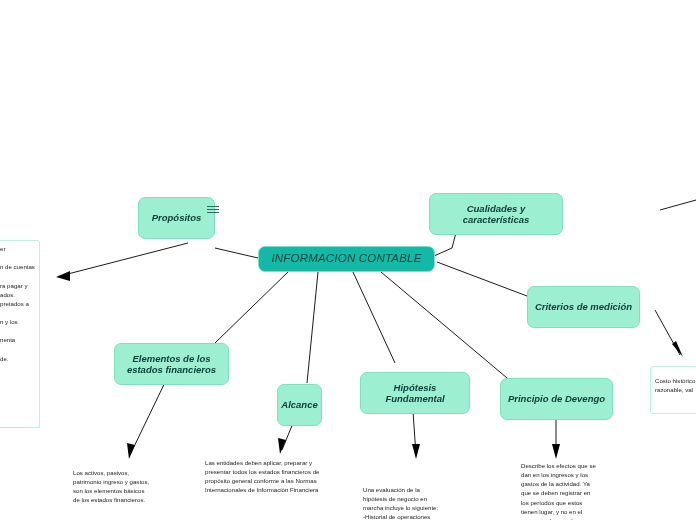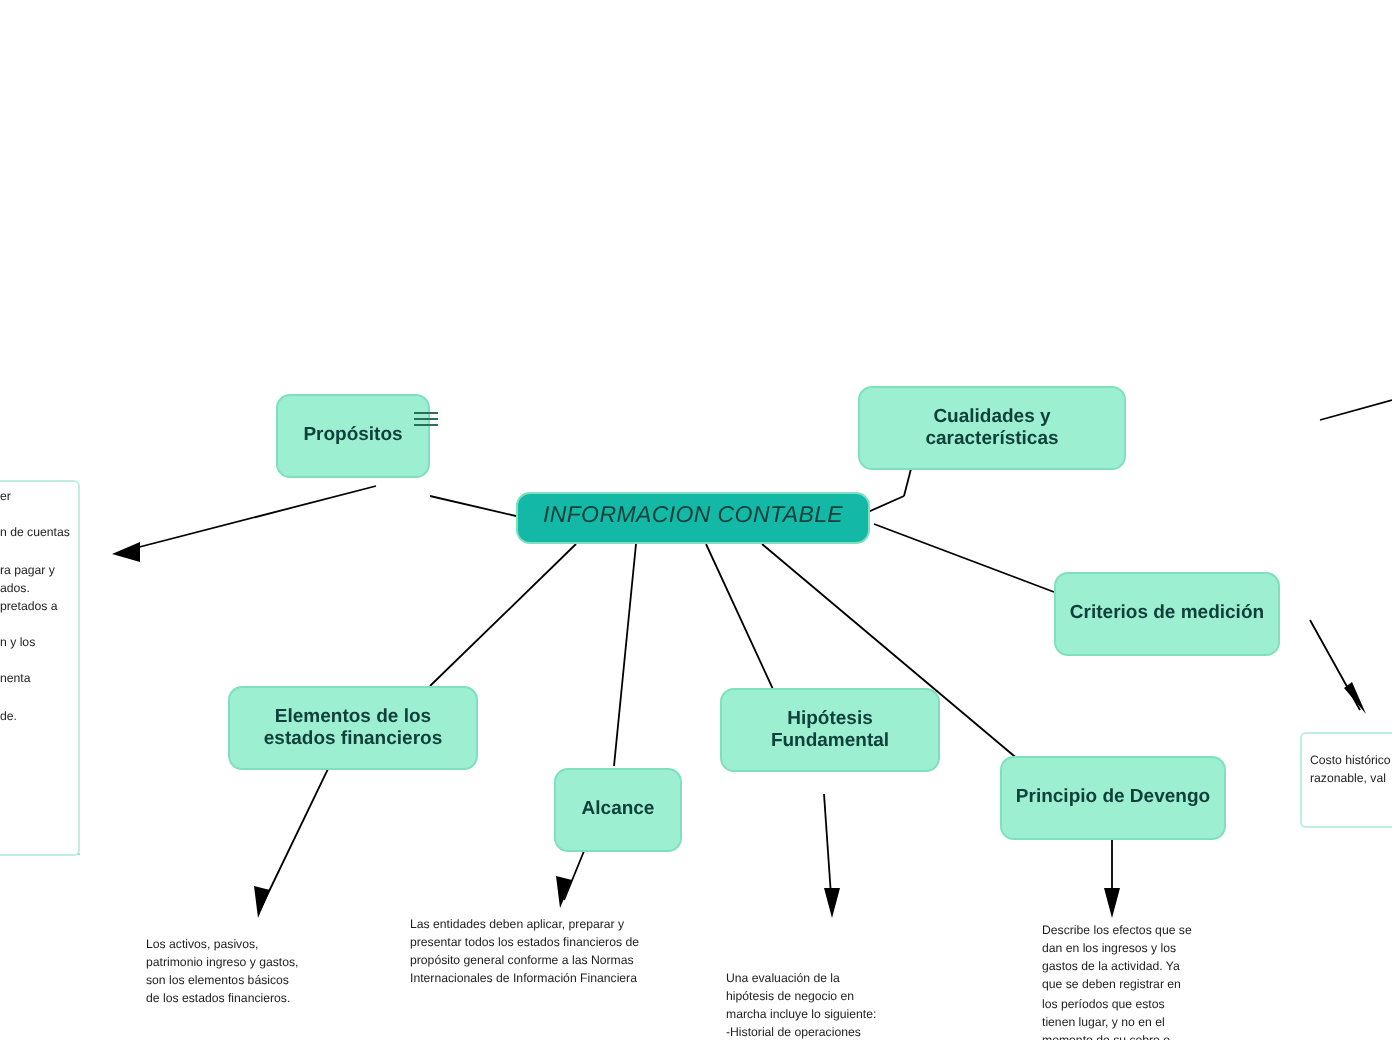--- a/index.html
+++ b/index.html
@@ -41,20 +41,21 @@
     border: 1px solid #7fe0c0;
     border-radius: 7px;
     font-style: italic;
     font-size: 11.5px;
     letter-spacing: 0.2px;
   }
   .node-main {
     font-size: 9.5px;
     font-weight: bold;
     padding: 20px 6px;
+    font-style: italic;
   }
   .leaf {
     position: absolute;
     box-sizing: border-box;
     font-size: 6.1px;
     color: #1c1c1c;
     line-height: 1.5;
     z-index: 2;
     text-align: left;
   }
@@ -140,29 +141,29 @@
   </div>
 
   <div class="node node-main" style="left:429px; top:193px; width:134px; height:24px;">
     <span>Cualidades y características</span>
   </div>
 
   <div class="node node-main" style="left:527px; top:286px; width:113px; height:16px;">
     <span>Criterios de medición</span>
   </div>
 
-  <div class="node node-main" style="left:114px; top:343px; width:125px; height:33px;">
+  <div class="node node-main" style="left:114px; top:343px; width:115px; height:33px;">
     <span>Elementos de los estados financieros</span>
   </div>
 
-  <div class="node node-main" style="left:277px; top:384px; width:64px; height:23px;">
+  <div class="node node-main" style="left:277px; top:384px; width:45px; height:23px;">
     <span>Alcance</span>
   </div>
 
-  <div class="node node-main" style="left:360px; top:344px; width:110px; height:22px;">
+  <div class="node node-main" style="left:360px; top:372px; width:110px; height:22px;">
     <span>Hipótesis Fundamental</span>
   </div>
 
   <div class="node node-main" style="left:500px; top:378px; width:113px; height:24px;">
     <span>Principio de Devengo</span>
   </div>
 
   <div class="leafbox" style="left:-30px; top:240px; width:70px; height:188px;"></div>
   <div class="leaf" style="left:0px; top:244px; width:40px; white-space:pre-line;">er
 

